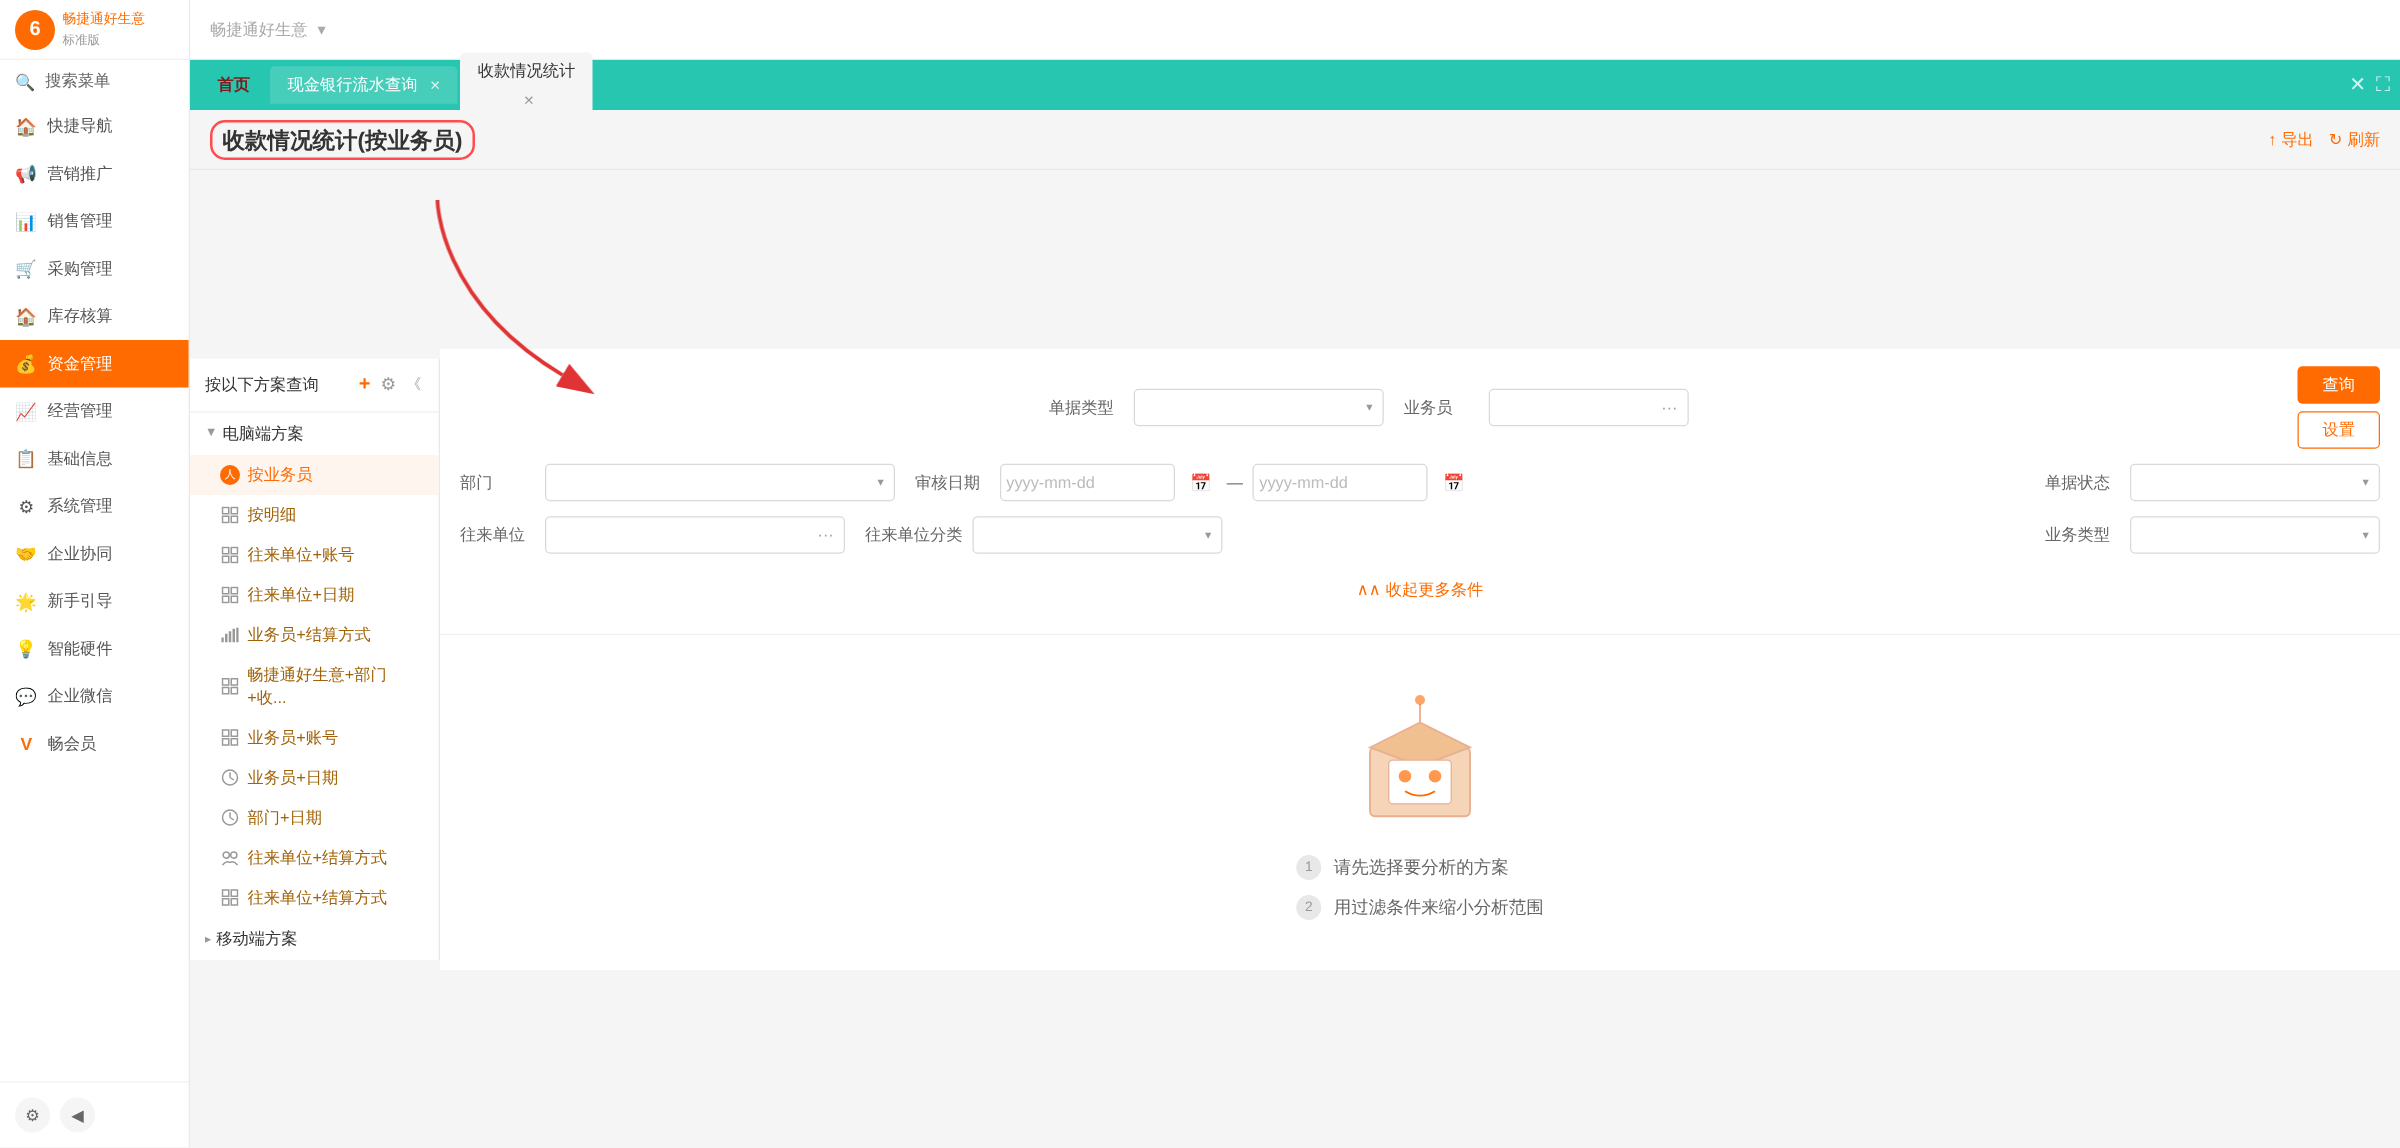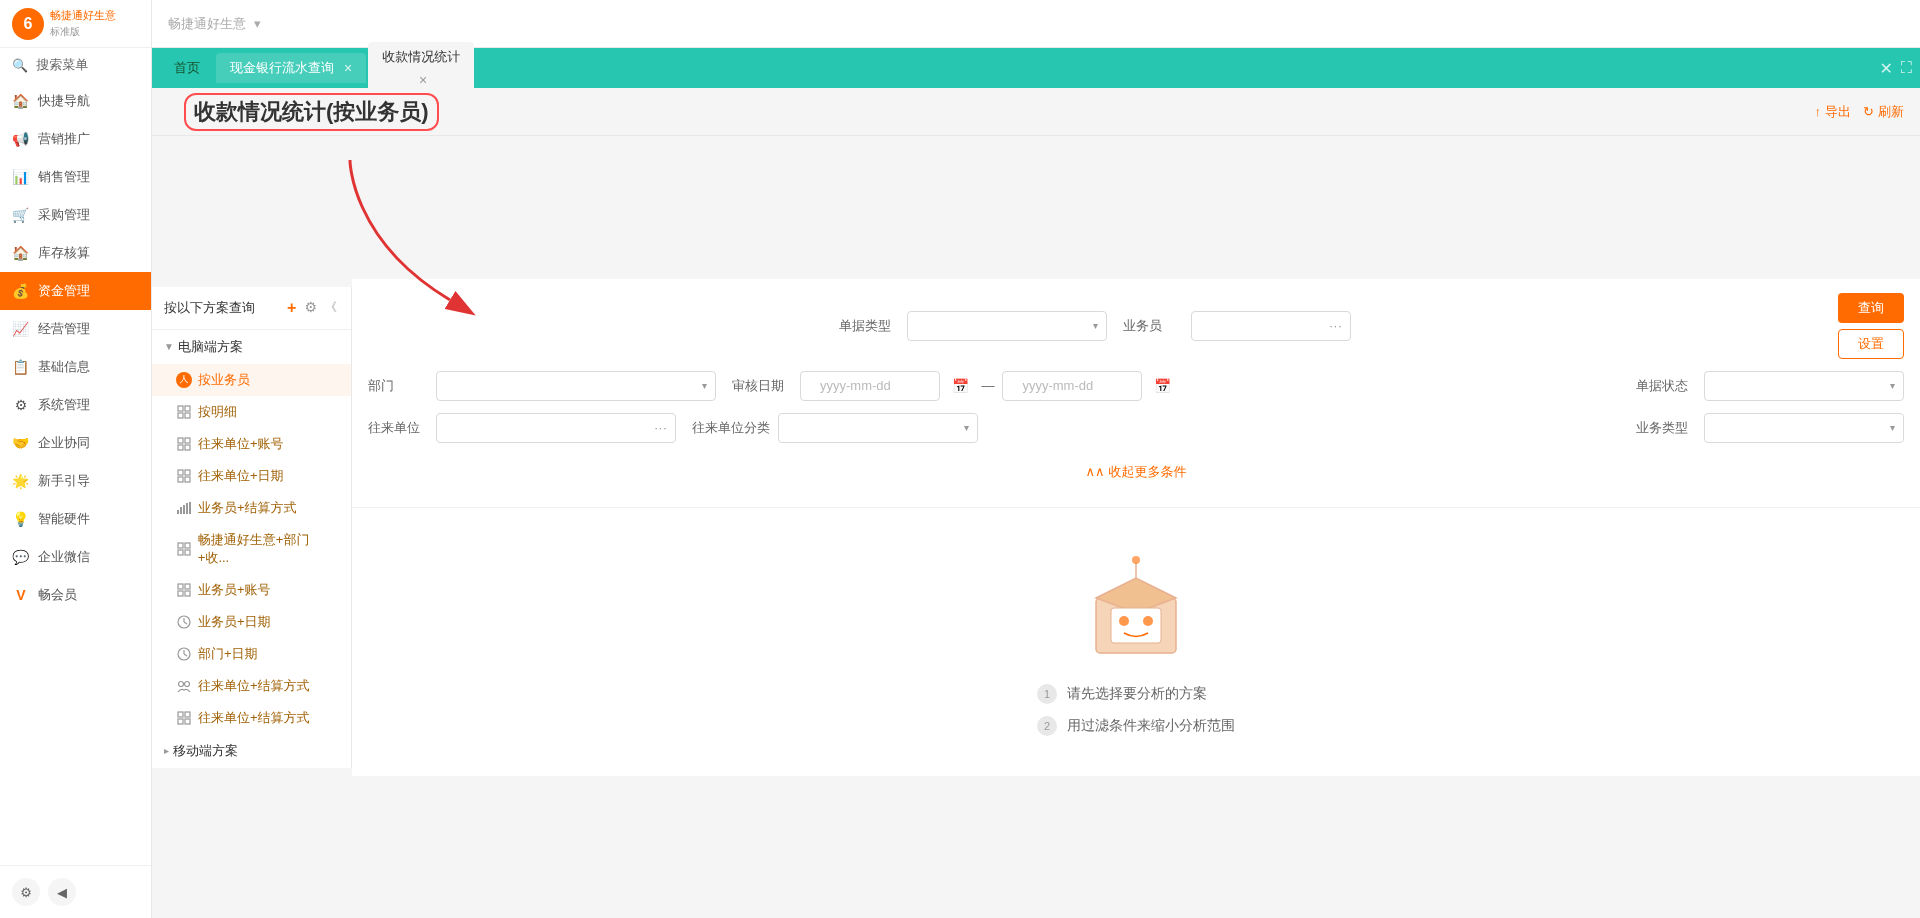--- a/index.html
+++ b/index.html
@@ -30,29 +30,29 @@
     .badge { background: #ff4d4f; color: white; font-size: 10px; padding: 1px 4px; border-radius: 8px; position: absolute; top: -6px; right: -10px; }
     .app-download { display: flex; align-items: center; gap: 4px; color: #555; font-size: 13px; cursor: pointer; }
     .online-service { display: flex; align-items: center; gap: 4px; color: #555; font-size: 13px; cursor: pointer; }
     .user-avatar { width: 28px; height: 28px; background: #e8e8e8; border-radius: 50%; }
     .trial-btn { background: #ff6b00; color: white; border: none; padding: 6px 14px; border-radius: 4px; cursor: pointer; font-size: 13px; }
 
     
     .tabbar { height: 40px; background: #26c6b0; display: flex; align-items: center; padding: 0 8px; gap: 2px; }
     .tab { display: flex; align-items: center; padding: 6px 14px; background: rgba(255,255,255,0.15); color: white; border-radius: 4px 4px 0 0; font-size: 13px; cursor: pointer; gap: 6px; }
     .tab.active { background: #f5f5f5; color: #333; flex-direction: column; }
-    .tab-home { background: transparent; color: #14532d; font-size: 13px; padding: 6px 14px; cursor: pointer; }
+    .tab-home { background: transparent; color: #7f1d1d; font-size: 13px; padding: 6px 14px; cursor: pointer; font-weight: bold; }
     .tab-close { color: rgba(255,255,255,0.8); font-size: 14px; cursor: pointer; margin-left: 4px; }
     .tab.active .tab-close { color: #999; }
     .tabbar-right { margin-left: auto; display: flex; align-items: center; gap: 8px; }
     .tabbar-action { color: rgba(255,255,255,0.8); cursor: pointer; font-size: 16px; }
 
     
     .page-header { height: 48px; background: #f5f5f5; display: flex; align-items: center; padding: 0 16px; border-bottom: 1px solid #e8e8e8; }
-    .page-title { font-size: 22px; font-weight: bold; color: #333; border: 2px solid #ff4d4f; padding: 2px 8px; border-radius: 12px; margin-left: 16px; }
+    .page-title { font-size: 18px; font-weight: bold; color: #333; border: 2px solid #ff4d4f; padding: 2px 8px; border-radius: 12px; }
     .page-header-right { margin-left: auto; display: flex; align-items: center; gap: 12px; }
     .export-btn, .refresh-btn { display: flex; align-items: center; gap: 4px; color: #ff6b00; cursor: pointer; font-size: 13px; }
 
     
     .content { flex: 1; display: flex; overflow: hidden; align-items: center; }
 
     
     .scheme-panel { width: 200px; background: #fff; border-right: 1px solid #e8e8e8; display: flex; flex-direction: column; overflow-y: auto; }
     .scheme-header { display: flex; align-items: center; padding: 10px 12px; border-bottom: 1px solid #f0f0f0; font-size: 13px; color: #333; gap: 4px; }
     .scheme-header-icons { margin-left: auto; display: flex; gap: 4px; }
@@ -70,21 +70,21 @@
     .filter-area { padding: 14px 16px; border-bottom: 1px solid #f0f0f0; }
     .filter-row { display: flex; align-items: center; gap: 16px; margin-bottom: 12px; }
     .filter-item { display: flex; align-items: center; gap: 8px; }
     .filter-label { color: #666; font-size: 13px; white-space: nowrap; min-width: 60px; }
     .filter-date-tabs { display: flex; align-items: center; gap: 4px; }
     .date-tab { padding: 2px 8px; font-size: 12px; color: #555; cursor: pointer; border-radius: 3px; }
     .date-tab.active { background: #ff6b00; color: white; border-radius: 12px; }
     .date-range { font-size: 12px; color: #999; margin-left: 4px; }
     .filter-select { min-width: 180px; height: 30px; border: 1px solid #d9d9d9; border-radius: 4px; padding: 0 8px; display: flex; align-items: center; justify-content: space-between; cursor: pointer; background: white; font-size: 13px; color: #333; }
     .filter-select .chevron { color: #999; font-size: 10px; }
-    .filter-input { min-width: 140px; height: 30px; border: 1px solid #d9d9d9; border-radius: 4px; padding: 0 19px; font-size: 13px; color: #bbb; display: flex; align-items: center; }
+    .filter-input { min-width: 140px; height: 30px; border: 1px solid #d9d9d9; border-radius: 4px; padding: 0 4px; font-size: 13px; color: #bbb; display: flex; align-items: center; }
     .filter-dash { color: #666; }
     .filter-calendar { color: #999; cursor: pointer; font-size: 14px; padding: 0 4px; }
     .collapse-btn { display: flex; align-items: center; gap: 4px; color: #ff6b00; font-size: 13px; cursor: pointer; margin: 4px auto; padding: 8px 0; justify-content: center; }
     .action-btns { display: flex; flex-direction: column; gap: 6px; margin-left: auto; }
     .query-btn { background: #ff6b00; color: white; border: none; padding: 6px 20px; border-radius: 4px; cursor: pointer; font-size: 13px; }
     .setting-btn { background: white; color: #ff6b00; border: 1px solid #ff6b00; padding: 5px 4px; border-radius: 4px; cursor: pointer; font-size: 13px; }
 
     
     .empty-area { flex: 1; display: flex; flex-direction: column; align-items: center; justify-content: center; gap: 16px; padding: 40px; }
     .empty-illustration { width: 120px; height: 120px; position: relative; }

